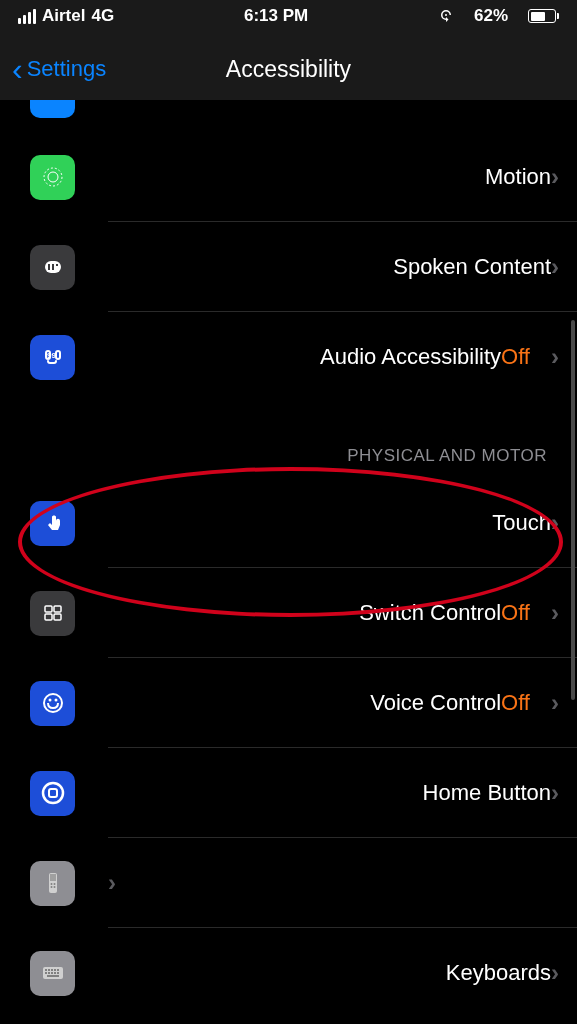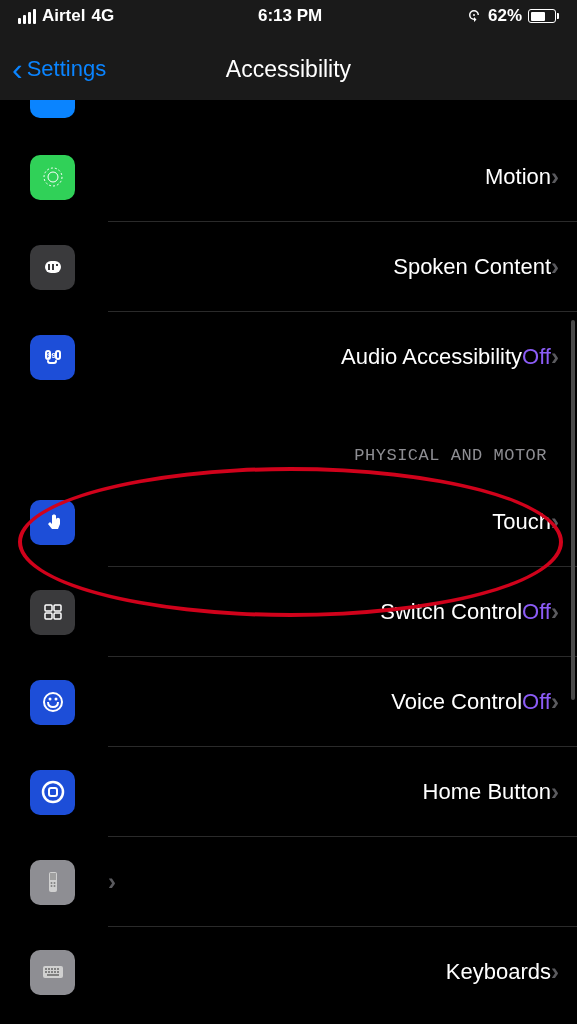--- a/index.html
+++ b/index.html
@@ -41,21 +41,21 @@
       background: #fff;
       border-radius: 1px;
     }
     .signal-bars span:nth-child(1) { height: 6px; }
     .signal-bars span:nth-child(2) { height: 9px; }
     .signal-bars span:nth-child(3) { height: 12px; }
     .signal-bars span:nth-child(4) { height: 15px; }
     .status-right {
       display: flex;
       align-items: center;
-      gap: 6px;
+      gap: 20px;
     }
     .battery {
       display: flex;
       align-items: center;
     }
     .battery-body {
       width: 28px;
       height: 14px;
       border: 1.5px solid #fff;
       border-radius: 3px;
@@ -152,36 +152,35 @@
       margin-right: 33px;
       flex-shrink: 0;
     }
     .row-label {
       font-size: 22px;
       font-weight: 400;
       flex: 1;
     }
     .row-value {
       font-size: 22px;
-      color: #8b5cf6;
-      margin-right: 0;
+      color: #f97316;
+      margin-right: 21px;
     }
     .chevron {
       color: #5a5a5e;
       font-size: 24px;
       font-weight: 600;
     }
     .section-header {
       padding: 44px 30px 12px;
       font-size: 17px;
       color: #8e8e93;
       text-transform: uppercase;
       letter-spacing: 0.5px;
       background: #000;
-      font-family: Liberation Mono, monospace;
     }
     .icon-green { background: #30d158; }
     .icon-dark { background: #3a3a3c; }
     .icon-blue { background: #1d4ed8; }
     .icon-gray { background: #8e8e93; }
     .annotation-circle {
       position: absolute;
       border: 4px solid #d0021b;
       border-radius: 50%;
       pointer-events: none;

